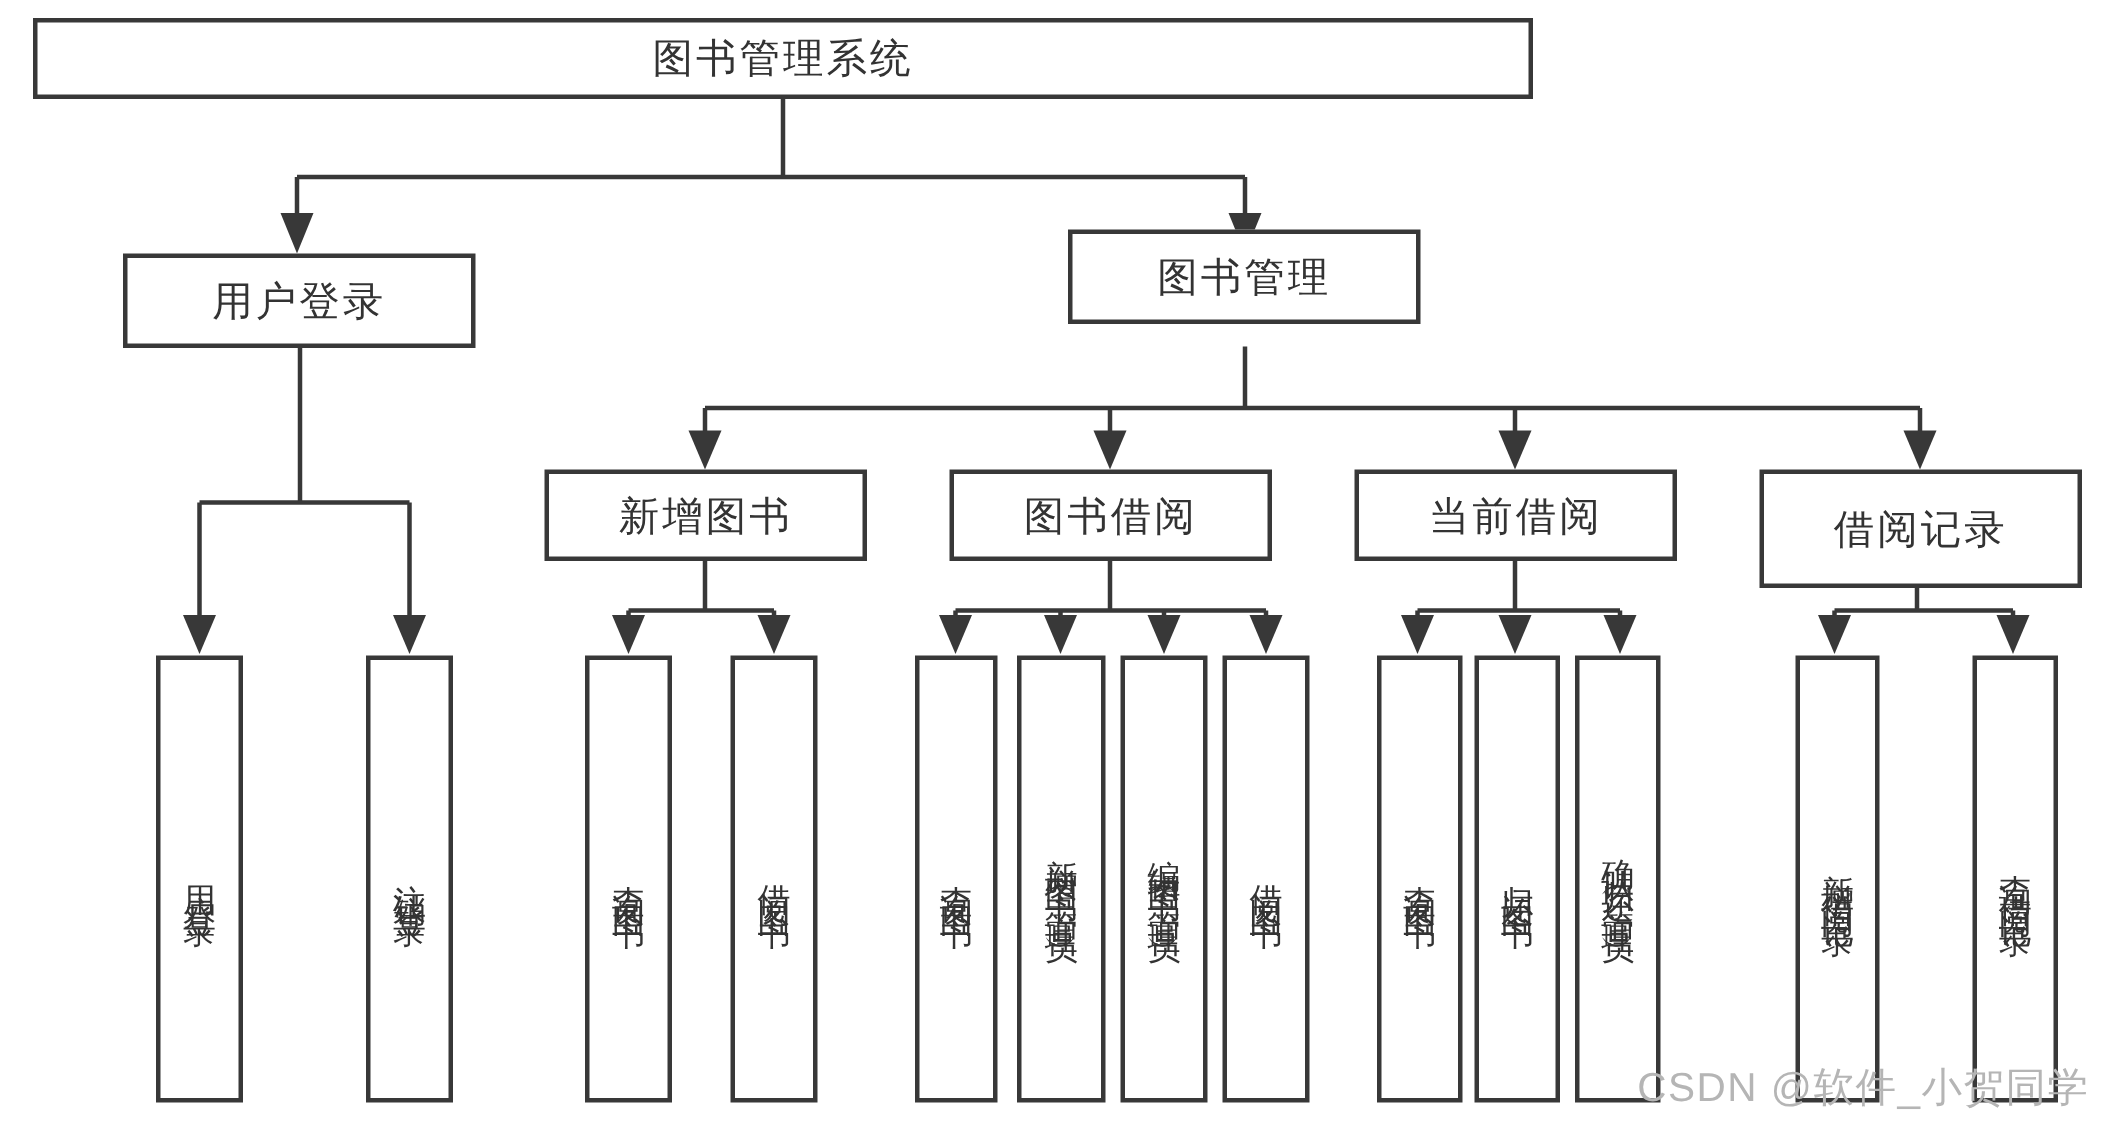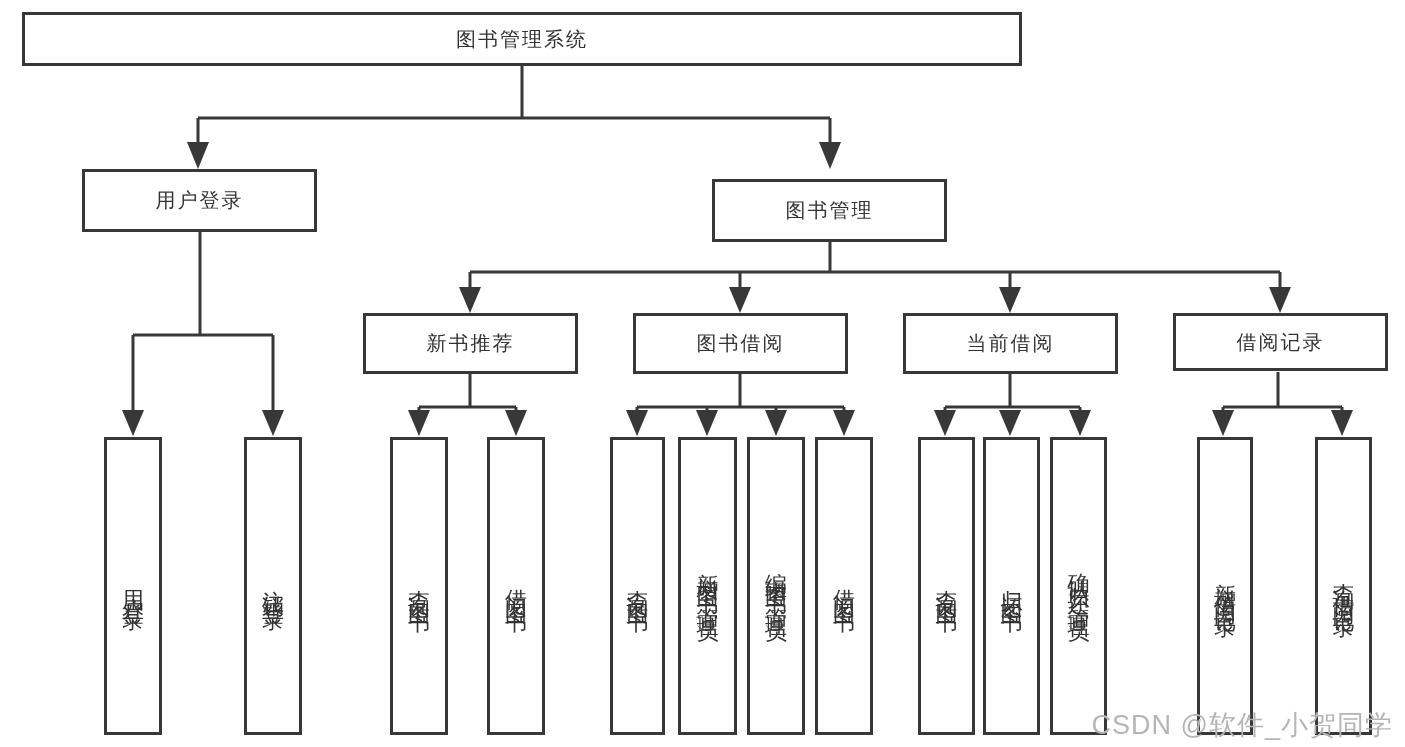--- a/index.html
+++ b/index.html
@@ -22,21 +22,21 @@
     background: #ffffff;
     border: 3px solid #383838;
     box-sizing: border-box;
     display: flex;
     align-items: center;
     justify-content: center;
     color: #333333;
     z-index: 2;
   }
   .h-label {
-    font-size: 20px;
+    font-size: 27px;
     letter-spacing: 2px;
     white-space: nowrap;
     font-family: Liberation Serif, serif;
   }
   .v-label {
     writing-mode: vertical-rl;
     text-orientation: mixed;
     font-size: 22px;
     letter-spacing: 7px;
     line-height: 1;
@@ -105,34 +105,34 @@
     </g>
   </svg>
 
   <div class="node" style="left:22px; top:12px; width:1000px; height:54px;">
     <span class="h-label">图书管理系统</span>
   </div>
 
   <div class="node" style="left:82px; top:169px; width:235px; height:63px;">
     <span class="h-label">用户登录</span>
   </div>
-  <div class="node" style="left:712px; top:179px; width:235px; height:63px;">
+  <div class="node" style="left:712px; top:153px; width:235px; height:63px;">
     <span class="h-label">图书管理</span>
   </div>
 
   <div class="node" style="left:363px; top:313px; width:215px; height:61px;">
-    <span class="h-label">新书推荐</span>
+    <span class="h-label">新增图书</span>
   </div>
   <div class="node" style="left:633px; top:313px; width:215px; height:61px;">
     <span class="h-label">图书借阅</span>
   </div>
   <div class="node" style="left:903px; top:313px; width:215px; height:61px;text-align:right;">
     <span class="h-label">当前借阅</span>
   </div>
-  <div class="node" style="left:1173px; top:313px; width:215px; height:58px;">
+  <div class="node" style="left:1173px; top:313px; width:215px; height:79px;">
     <span class="h-label">借阅记录</span>
   </div>
 
   <div class="node" style="left:104px; top:437px; width:58px; height:298px;">
     <span class="v-label">用户登录</span>
   </div>
   <div class="node" style="left:244px; top:437px; width:58px; height:298px;">
     <span class="v-label">注销登录</span>
   </div>
 

